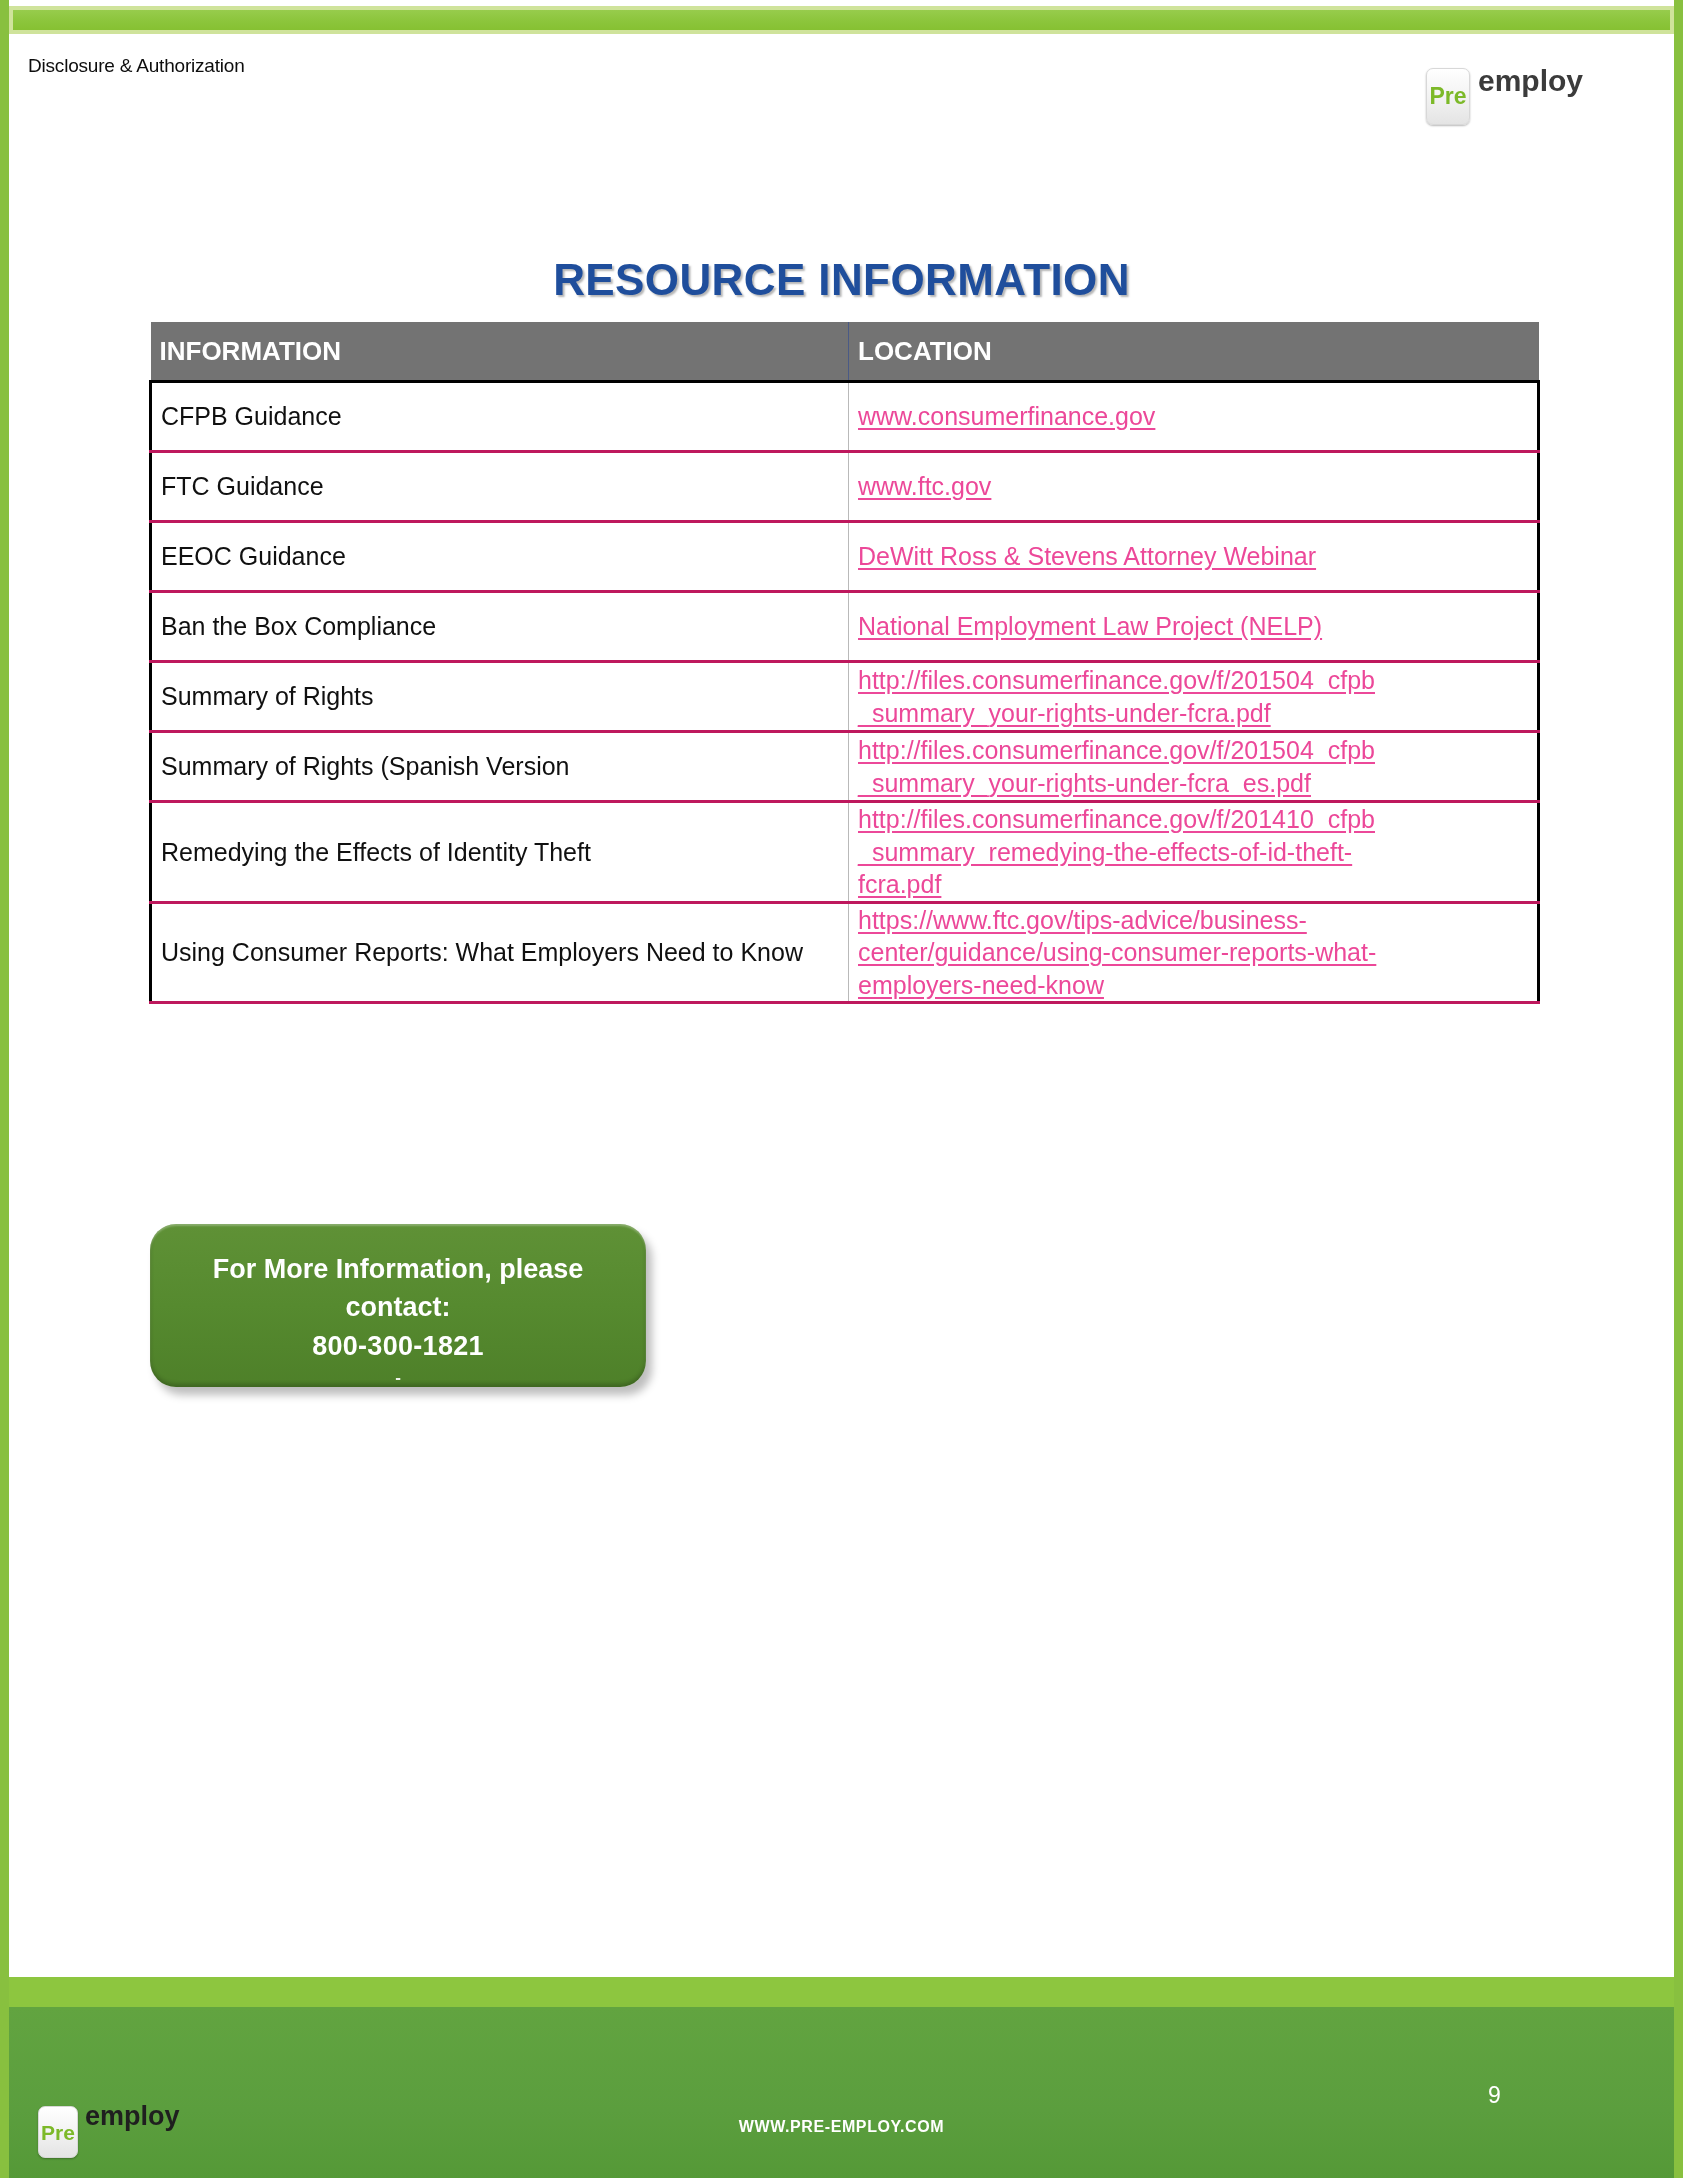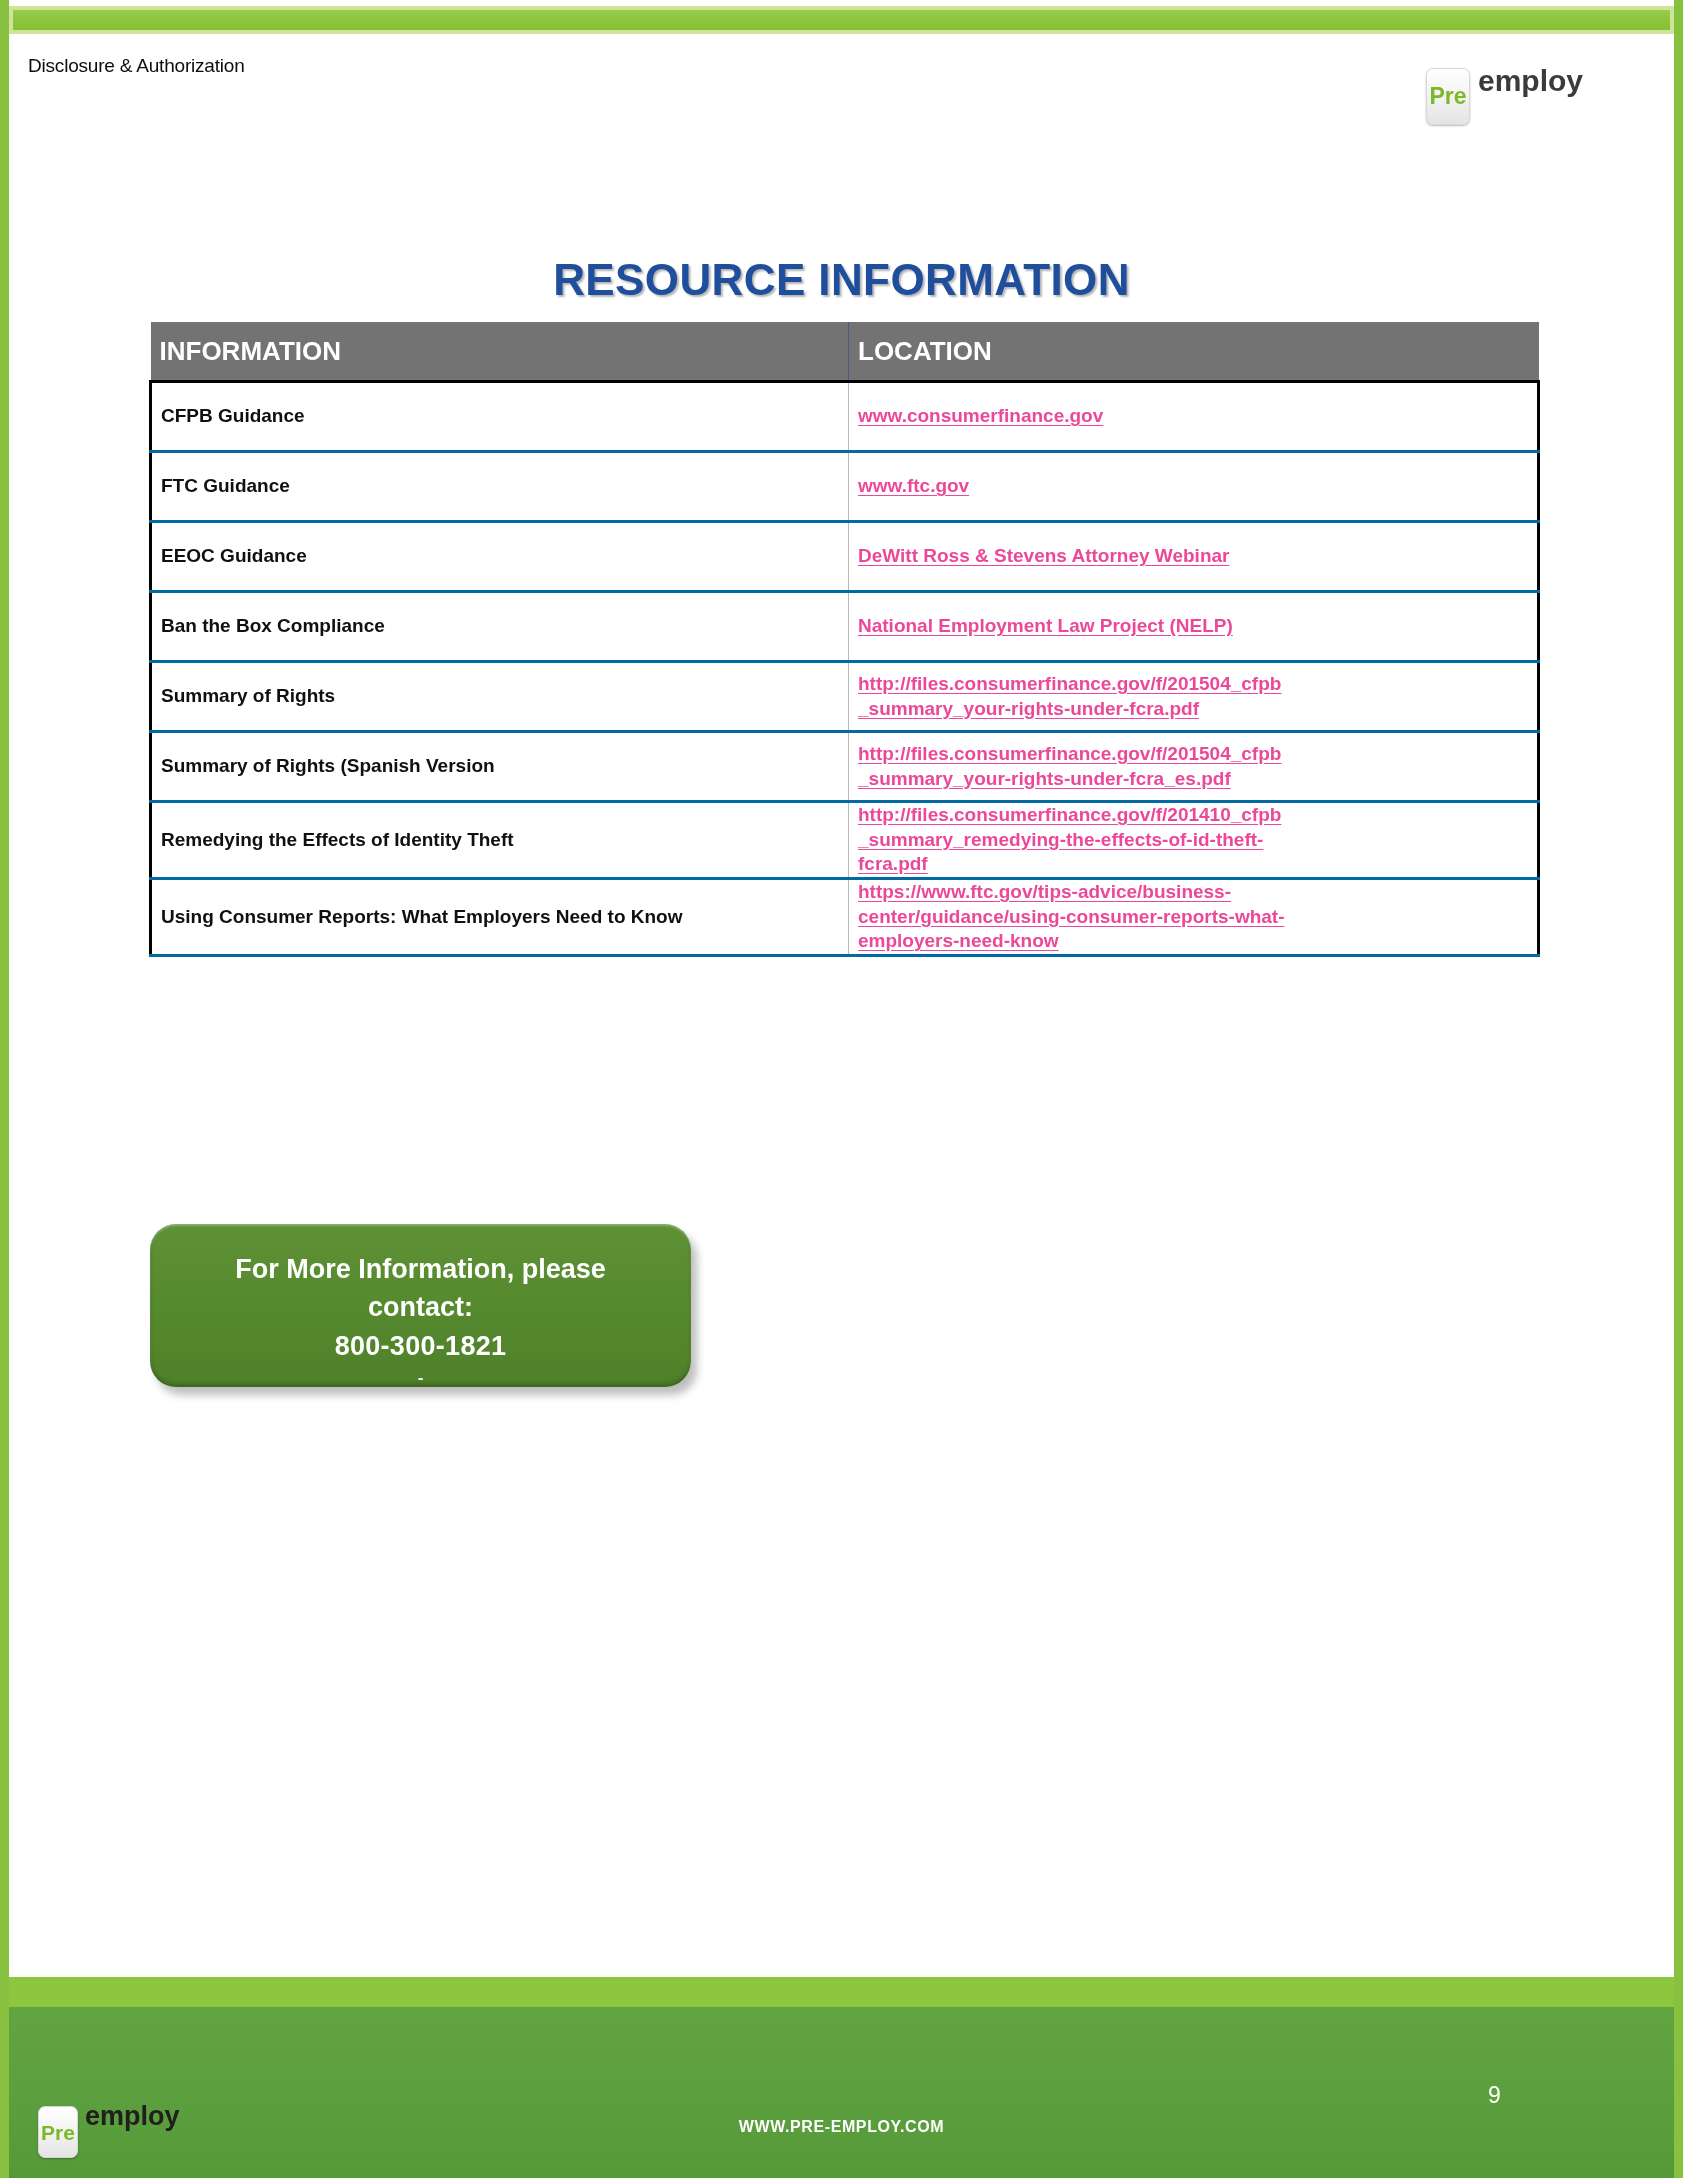--- a/index.html
+++ b/index.html
@@ -136,27 +136,26 @@
     text-align: left;
     padding: 9px 0 9px 9px;
     border: 0;
     height: 40px;
     vertical-align: middle;
   }
   .rtable th.sep { border-left: 1px solid #4a5a86; }
 
   .rtable td {
     border-top: 3px solid #000000;
-    border-bottom: 3px solid #0369a1;
+    border-bottom: 3px solid #be185d;
     padding: 0 9px;
     vertical-align: middle;
-    font-size: 19px;
+    font-size: 25px;
     color: #101010;
     line-height: 1.30;
-    font-weight: bold;
   }
   .rtable td.c-left {
     border-left: 3px solid #000000;
     border-right: 1px solid #b9b9b9;
   }
   .rtable td.c-right {
     border-right: 3px solid #000000;
   }
   .rtable tr td { height: 67px; }
 
@@ -166,21 +165,21 @@
     text-underline-offset: 3px;
     word-break: break-word;
   }
   .link-block { display: block; }
   .link-multi { line-height: 1.45; }
 
   
   .contact-btn {
     position: absolute;
     left: 150px; top: 1224px;
-    width: 541px; height: 163px;
+    width: 496px; height: 163px;
     background: linear-gradient(to bottom, #5f9136 0%, #568a2f 50%, #4e8029 100%);
     border-radius: 26px;
     box-shadow: 6px 8px 9px rgba(0,0,0,0.26),
                 inset 0 2px 2px rgba(255,255,255,0.28),
                 inset 0 -3px 4px rgba(0,0,0,0.22);
     color: #ffffff;
     font-size: 27px;
     font-weight: bold;
     text-align: center;
     display: flex;

